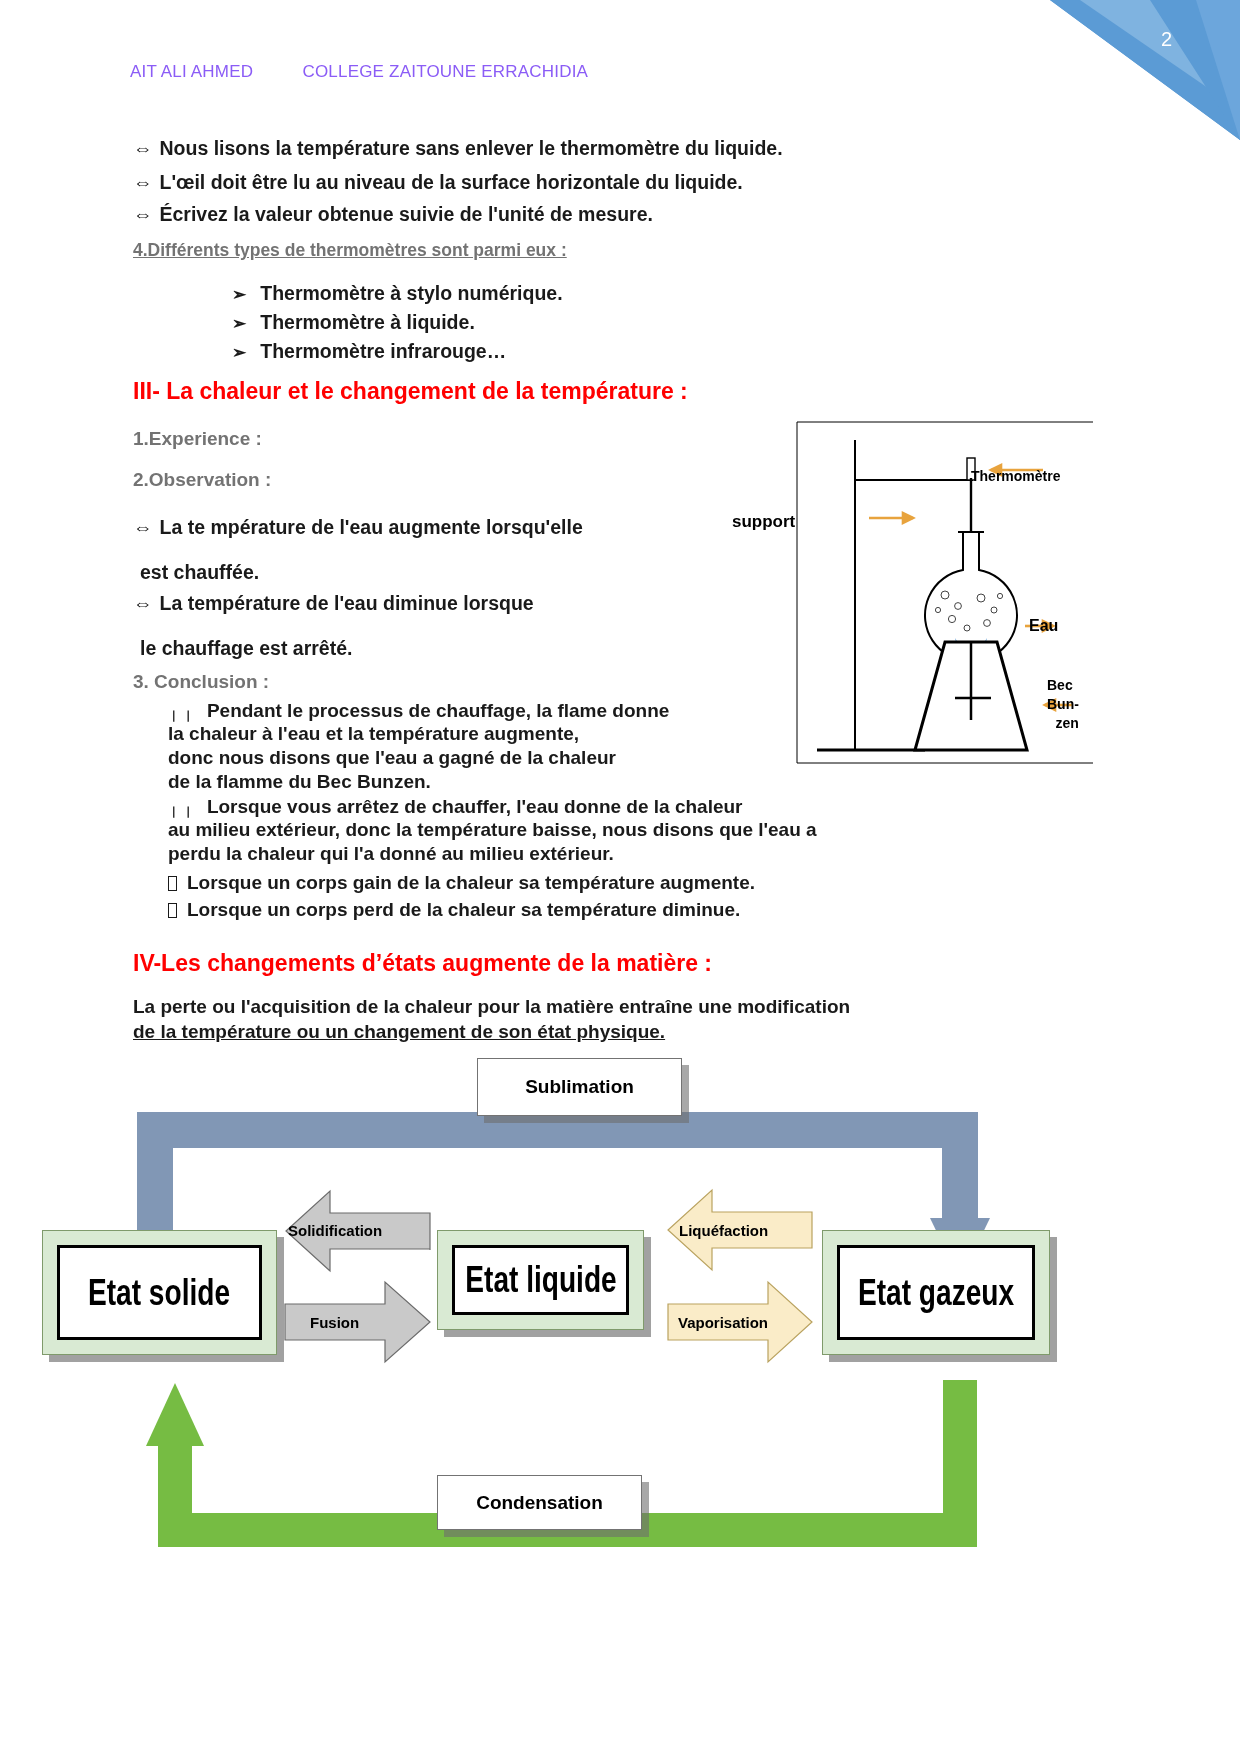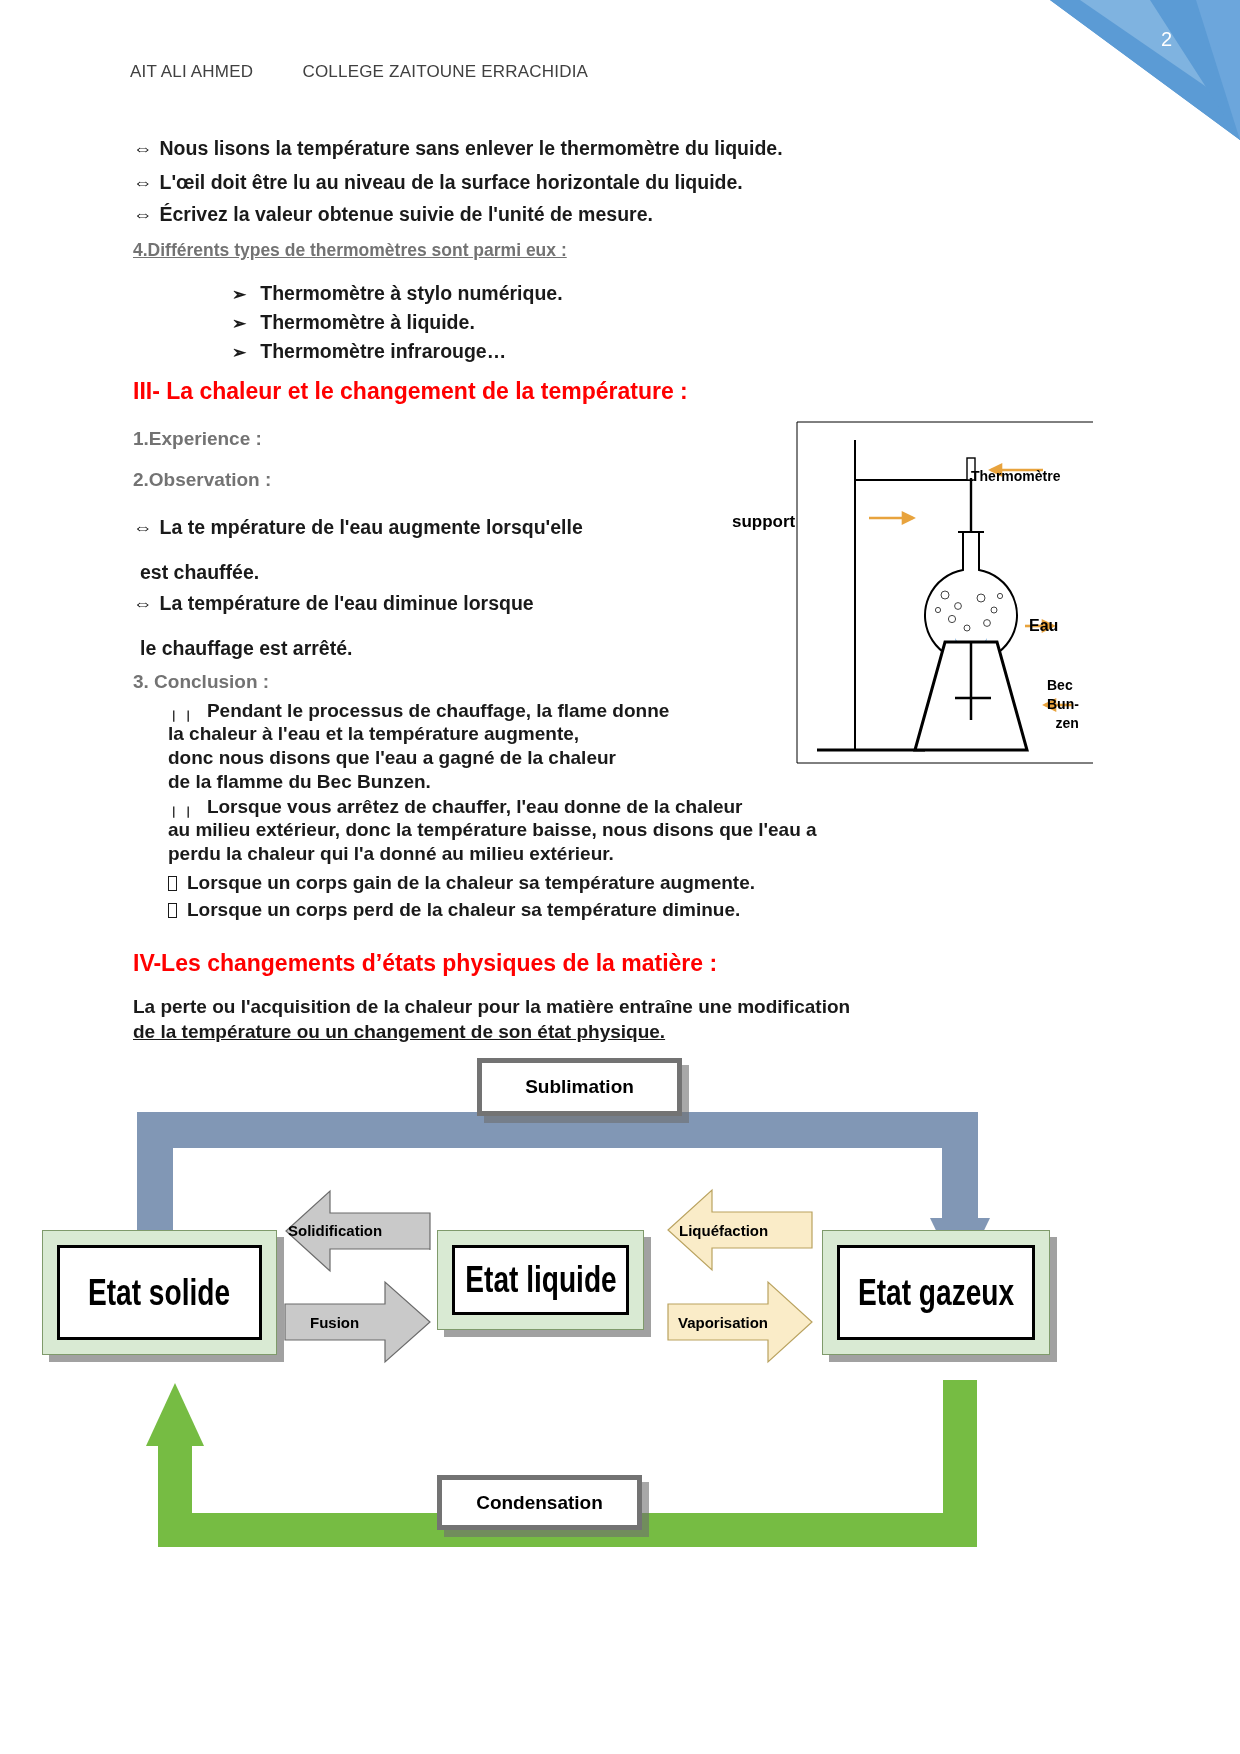--- a/index.html
+++ b/index.html
@@ -17,21 +17,21 @@
 
   #page-number {
     position:absolute; top:28px; right:68px;
     font-size:20px; color:#ffffff; z-index:5;
     font-family:"Liberation Sans", sans-serif;
   }
 
   
   #doc-header {
     position:absolute; top:62px; left:130px;
-    font-size:17px; letter-spacing:.2px; color:#404040;
+    font-size:17px; letter-spacing:.2px; color:#8b5cf6;
     white-space:pre;
   }
 
   
   .blk { position:absolute; font-weight:bold; color:#1a1a1a; }
 
   .arrow-line {
     font-size:19.5px; line-height:31px; white-space:nowrap;
   }
   .arrow-line .mk { font-weight:bold; margin-right:7px; }
@@ -79,21 +79,21 @@
     transform:scaleX(.78); white-space:nowrap;
   }
 
   .proc-label {
     position:absolute; font-size:15px; font-weight:bold; color:#000;
     white-space:nowrap; z-index:6;
   }
 
   .titlebox {
     position:absolute; background:#fff;
-    border:5px solid #737373;
+    border:1px solid #737373;
     box-shadow:7px 7px 0 rgba(110,110,110,.6);
     display:flex; align-items:center; justify-content:center;
     font-weight:bold; font-size:19px; color:#000; z-index:7;
   }
 </style>
 </head>
 <body>
 
 <svg id="corner-deco" viewBox="0 0 280 140">
   <polygon points="0,0 280,0 280,140 90,0" fill="#5b9bd5"></polygon>
@@ -219,21 +219,21 @@
   <div class="fig-label" style="left:176px; top:48px;">Thermomètre</div>
   <div class="fig-label" style="left:234px; top:197px; font-size:16px;">Eau</div>
   <div class="fig-label" style="left:252px; top:256px; line-height:19px;">
     <div>Bec</div>
     <div>Bun-</div>
     <div style="text-align:right;">zen</div>
   </div>
 </div>
 <div class="fig-label" style="position:absolute; left:732px; top:512px; font-size:17px;">support</div>
 
-<div class="blk red-head" style="left:133px; top:950px;">IV-Les changements d’états  physiques de la matière :</div>
+<div class="blk red-head" style="left:133px; top:950px;">IV-Les changements d’états  augmente de la matière :</div>
 <div class="blk" style="left:133px; top:996px; font-size:19px;">La perte ou l'acquisition de la chaleur pour la matière entraîne une modification</div>
 <div class="blk" style="left:133px; top:1021px; font-size:19px;text-decoration:underline;">de la température ou un changement de son état physique.</div>
 
 <div id="states-diagram">
 
   <svg width="1240" height="704" style="position:absolute; left:0; top:0;">
 
     <path d="M155 250 L155 80 L960 80 L960 175" fill="none" stroke="#8197b5" stroke-width="36"></path>
     <polygon points="960,230 930,168 990,168" fill="#8197b5"></polygon>
     <polygon points="155,270 125,205 185,205" fill="#8197b5" transform="rotate(180 155 237)"></polygon>

